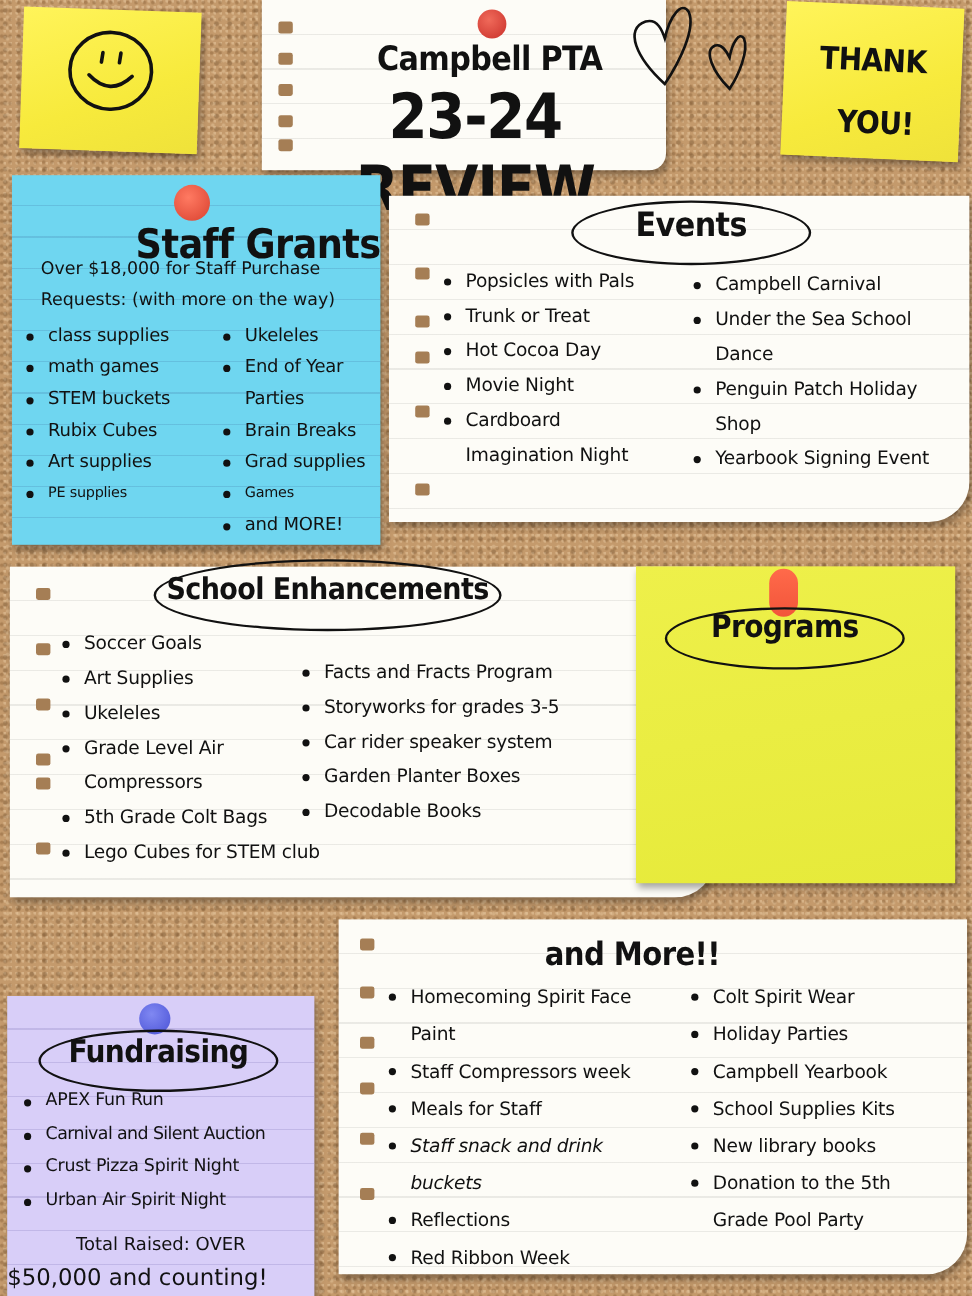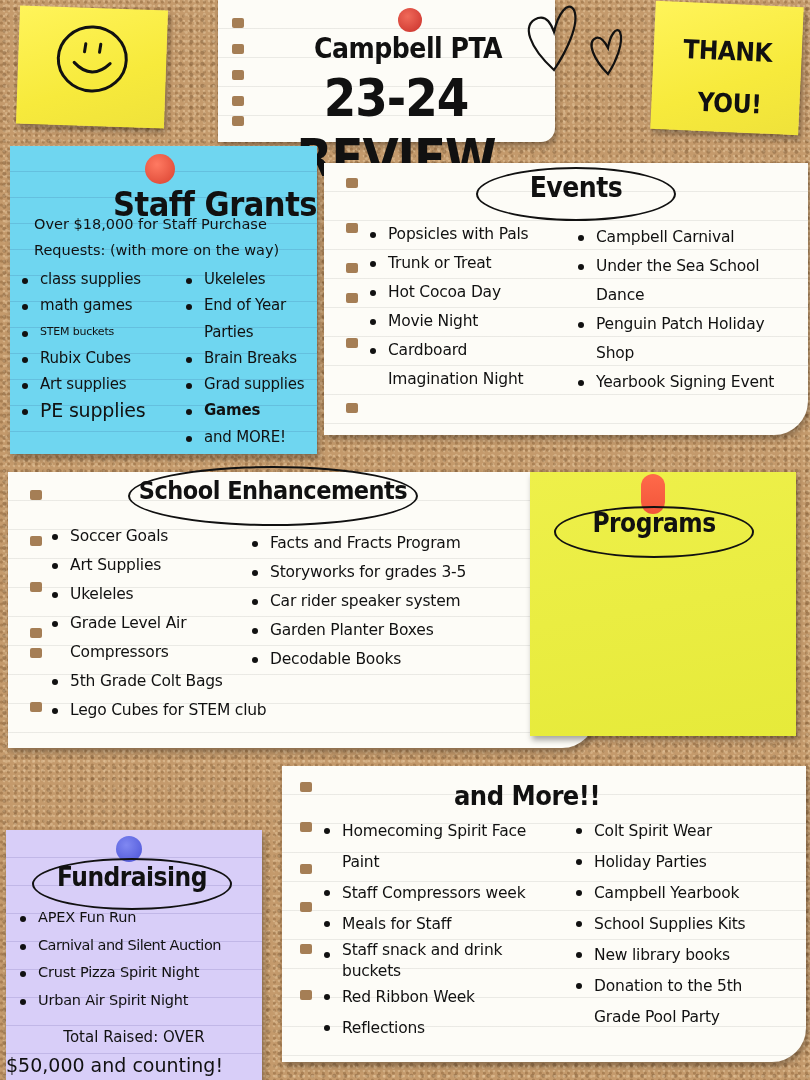--- a/index.html
+++ b/index.html
@@ -114,31 +114,31 @@
 </div>
 
 <div class="sticky blue-lined" style="left:10px; top:146px; width:307px; height:308px;">
   <div class="pin" style="left:135px; top:8px; width:30px; height:30px; background:radial-gradient(circle at 40% 35%, #ff7a62, #d9412f);"></div>
   <div class="heading" style="position:absolute; left:0; width:100%; top:38px; font-size:34px;text-align:right;">Staff Grants</div>
   <div style="position:absolute; left:24px; top:70px; font-size:14.5px;">Over $18,000 for Staff Purchase</div>
   <div style="position:absolute; left:24px; top:96px; font-size:14.5px;">Requests: (with more on the way)</div>
   <ul class="list" style="position:absolute; left:10px; top:120px; width:170px;">
     <li style="font-size:15px; line-height:26.3px;">class supplies</li>
     <li style="font-size:15px; line-height:26.3px;">math games</li>
-    <li style="font-size:11px; line-height:26.3px;">STEM buckets</li>
+    <li style="font-size:15px; line-height:26.3px;">STEM buckets</li>
     <li style="font-size:15px; line-height:26.3px;">Rubix Cubes</li>
     <li style="font-size:15px; line-height:26.3px;">Art supplies</li>
-    <li style="font-size:19px; line-height:26.3px;">PE supplies</li>
+    <li style="font-size:12px; line-height:26.3px;">PE supplies</li>
   </ul>
   <ul class="list" style="position:absolute; left:174px; top:120px; width:134px;">
     <li style="font-size:15px; line-height:26.3px;">Ukeleles</li>
     <li style="font-size:15px; line-height:26.3px;">End of Year Parties</li>
     <li style="font-size:15px; line-height:26.3px;">Brain Breaks</li>
     <li style="font-size:15px; line-height:26.3px;">Grad supplies</li>
-    <li style="font-size:15px; line-height:26.3px;font-weight:bold;">Games</li>
+    <li style="font-size:12px; line-height:26.3px;">Games</li>
     <li style="font-size:15px; line-height:26.3px;">and MORE!</li>
   </ul>
 </div>
 
 <div class="paper" style="left:324px; top:163px; width:484px; height:272px;">
   <div class="hole" style="left:22px; top:15px;"></div>
   <div class="hole" style="left:22px; top:60px;"></div>
   <div class="hole" style="left:22px; top:100px;"></div>
   <div class="hole" style="left:22px; top:130px;"></div>
   <div class="hole" style="left:22px; top:175px;"></div>
@@ -170,21 +170,21 @@
   <div class="oval" style="left:120px; top:-6px; width:290px; height:60px;"></div>
   <div class="heading" style="position:absolute; left:120px; width:290px; top:4px; font-size:25px;">School Enhancements</div>
   <ul class="list" style="position:absolute; left:42px; top:50px; width:210px;">
     <li>Soccer Goals</li>
     <li>Art Supplies</li>
     <li>Ukeleles</li>
     <li style="width:170px;">Grade Level Air Compressors</li>
     <li>5th Grade Colt Bags</li>
     <li style="width:240px;">Lego Cubes for STEM club</li>
   </ul>
-  <ul class="list" style="position:absolute; left:242px; top:57px; width:266px;">
+  <ul class="list" style="position:absolute; left:242px; top:74px; width:266px;">
     <li>Facts and Fracts Program</li>
     <li>Storyworks for grades 3-5</li>
     <li>Car rider speaker system</li>
     <li>Garden Planter Boxes</li>
     <li>Decodable Books</li>
   </ul>
 </div>
 
 <div class="sticky lime" style="left:530px; top:472px; width:266px; height:264px;">
   <div class="pin" style="left:111px; top:2px; width:24px; height:40px; border-radius:12px; background:linear-gradient(#ff6a4a, #f2553a);"></div>
@@ -197,23 +197,23 @@
   <div class="hole" style="left:18px; top:56px;"></div>
   <div class="hole" style="left:18px; top:98px;"></div>
   <div class="hole" style="left:18px; top:136px;"></div>
   <div class="hole" style="left:18px; top:178px;"></div>
   <div class="hole" style="left:18px; top:224px;"></div>
   <div class="heading" style="position:absolute; left:150px; width:190px; top:14px; font-size:27px;">and More!!</div>
   <ul class="list" style="position:absolute; left:40px; top:50px; width:250px;">
     <li style="line-height:31px; width:240px;">Homecoming Spirit Face Paint</li>
     <li style="line-height:31px;">Staff Compressors week</li>
     <li style="line-height:31px;">Meals for Staff</li>
-    <li style="line-height:21px; width:220px;">Staff snack and drink buckets</li>
+    <li style="line-height:31px; width:220px;font-style:italic;">Staff snack and drink buckets</li>
+    <li style="line-height:31px;">Reflections</li>
     <li style="line-height:31px;">Red Ribbon Week</li>
-    <li style="line-height:31px;">Reflections</li>
   </ul>
   <ul class="list" style="position:absolute; left:292px; top:50px; width:226px;">
     <li style="line-height:31px;">Colt Spirit Wear</li>
     <li style="line-height:31px;">Holiday Parties</li>
     <li style="line-height:31px;">Campbell Yearbook</li>
     <li style="line-height:31px;">School Supplies Kits</li>
     <li style="line-height:31px;">New library books</li>
     <li style="line-height:31px; width:200px;">Donation to the 5th Grade Pool Party</li>
   </ul>
 </div>

